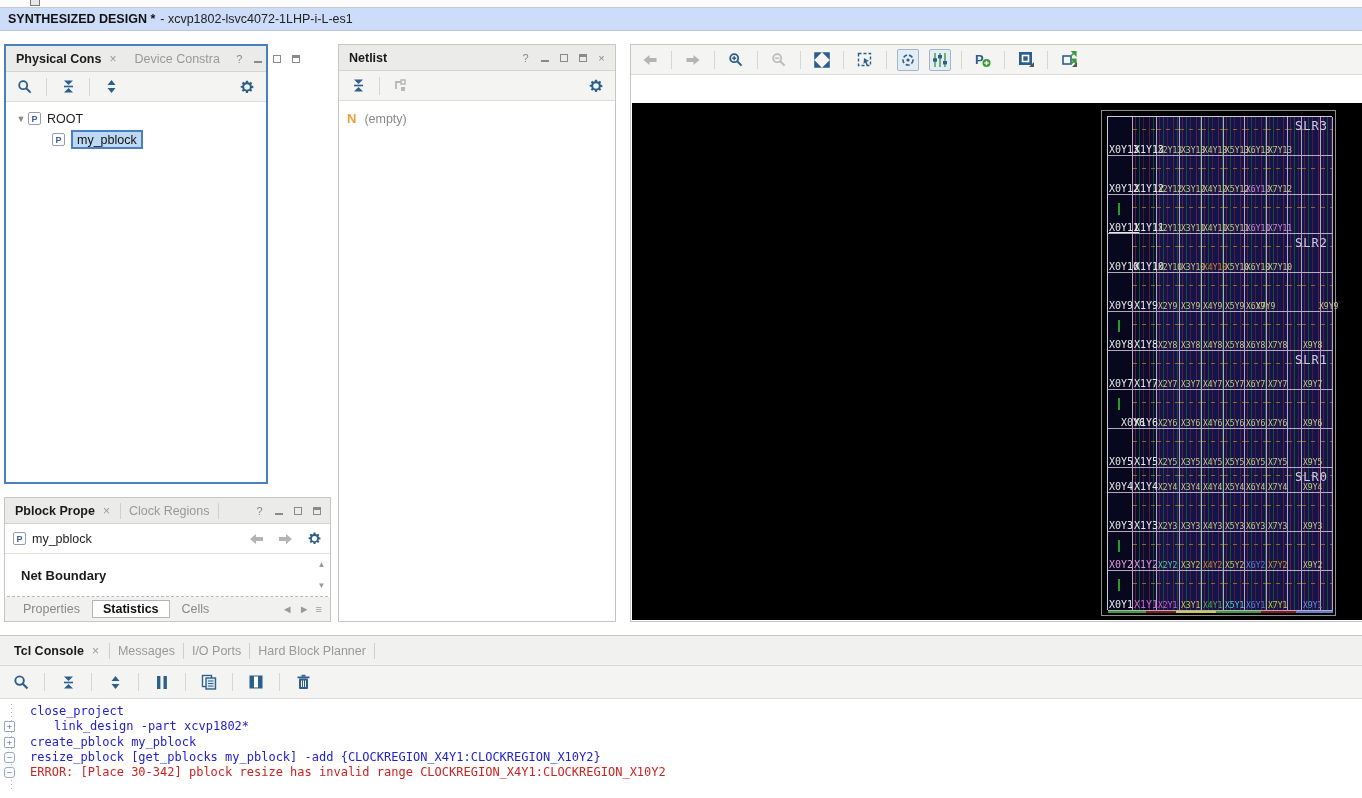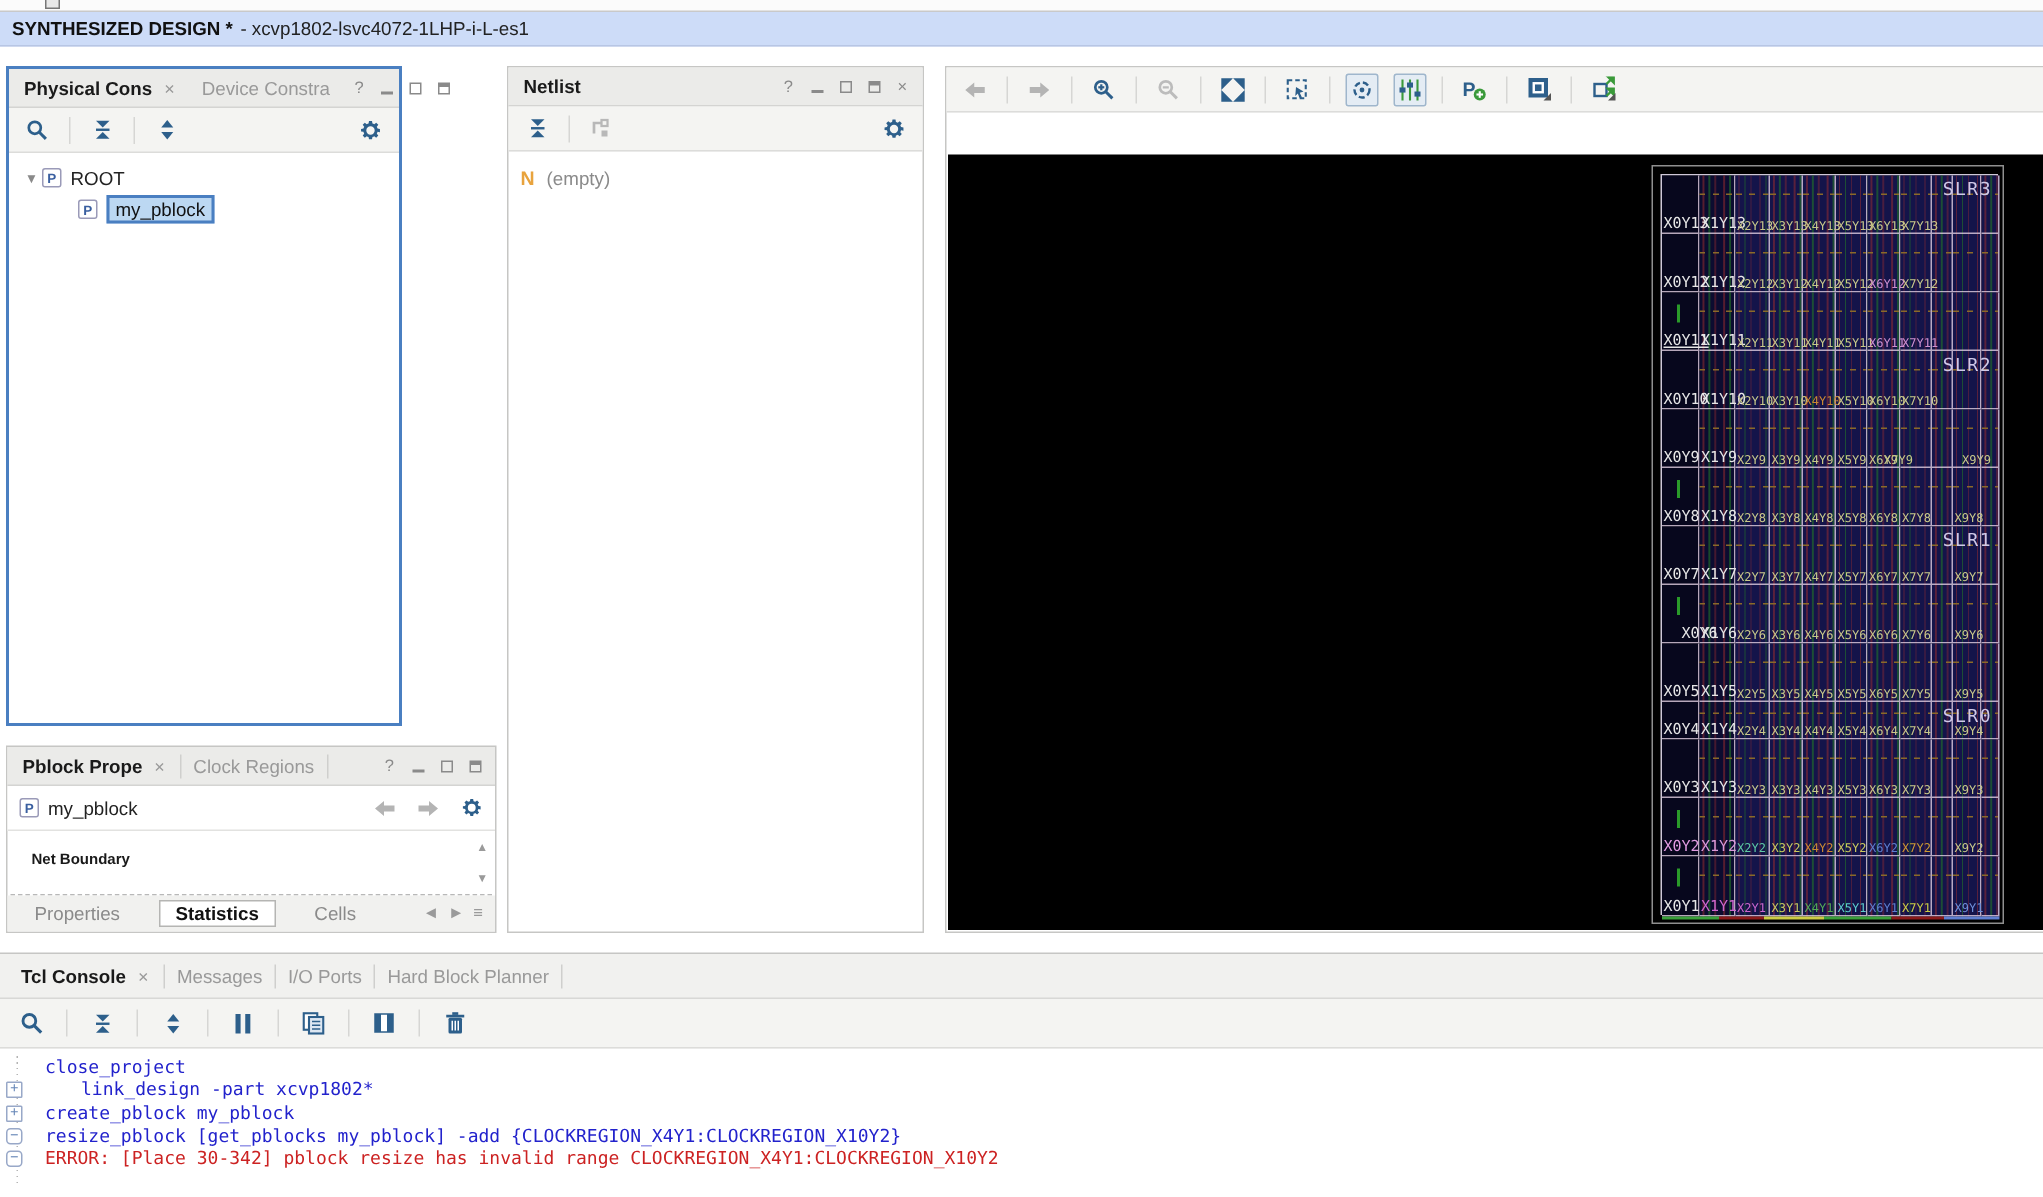--- a/index.html
+++ b/index.html
@@ -37,23 +37,23 @@
   #pc-panel { left:4px; top:44px; width:264px; height:440px; border:2px solid #4a7fc1; }
   .tree { font-size:12.5px; color:#222; padding-top:6px; }
   .trow { display:flex; align-items:center; height:21px; padding-left:8px; }
   .chev { width:14px; color:#8a8a8a; font-size:9px; text-align:center; }
   .picon { width:13px; height:13px; border:1px solid #9a9ab8; background:#fff; color:#3a5fa0; font-size:9px; font-weight:bold; display:inline-flex; align-items:center; justify-content:center; margin-right:6px; border-radius:2px; }
   .sel-box { background:#bcd8f2; border:2px solid #4a7fc1; padding:0 4px; height:19px; display:inline-flex; align-items:center; color:#111; }
 
   
   #pblock-panel { left:4px; top:497px; width:327px; height:125px; }
   .obj-row { height:30px; display:flex; align-items:center; padding:0 8px; border-bottom:1px solid #e2e2e0; font-size:12.5px; color:#222; background:#fff; }
-  .net-b { font-size:10px; font-weight:bold; color:#1a1a1a; padding:14px 0 0 16px; }
+  .net-b { font-size:13px; font-weight:bold; color:#1a1a1a; padding:14px 0 0 16px; }
   .dash-sep { position:absolute; left:2px; right:2px; bottom:24px; border-bottom:1px dashed #b8b8b8; }
-  .btabs { position:absolute; left:0; right:0; bottom:0; height:24px; background:#f1f1ef; display:flex; align-items:center; font-size:12.5px; color:#8a8a8a; padding:0 8px; gap:16px; }
+  .btabs { position:absolute; left:0; right:0; bottom:0; height:24px; background:#f1f1ef; display:flex; align-items:center; font-size:12.5px; color:#8a8a8a; padding:0 8px; gap:2px; }
   .btab { padding:1px 10px; }
   .btab.active { background:#ffffff; border:1px solid #b5b5b3; color:#111; font-weight:bold; }
   .btabs .nav { margin-left:auto; display:flex; gap:6px; color:#9a9a9a; font-size:11px; }
   .vscroll { position:absolute; right:2px; top:62px; width:13px; height:30px; display:flex; flex-direction:column; justify-content:space-between; align-items:center; color:#9a9a9a; font-size:8px; }
 
   
   #netlist-panel { left:338px; top:44px; width:278px; height:578px; }
   .empty-row { display:flex; align-items:center; padding:10px 8px; font-size:12.5px; }
   .n-ic { color:#e8a33d; font-weight:bold; margin-right:8px; font-size:13px; }
   .empty-t { color:#8a8a8a; }
@@ -469,21 +469,21 @@
             <div class="dcell" style="left: 94px; top: 156px; width: 22px; height: 39px;"></div>
             <div class="dlab small" style="left: 95px; top: 185px; color: rgb(201, 201, 138);">X4Y9</div>
             <div class="dcell" style="left: 116px; top: 156px; width: 21px; height: 39px;"></div>
             <div class="dlab small" style="left: 117px; top: 185px; color: rgb(201, 201, 138);">X5Y9</div>
             <div class="dcell" style="left: 137px; top: 156px; width: 22px; height: 39px;"></div>
             <div class="dlab small" style="left: 138px; top: 185px; color: rgb(201, 201, 138);">X6Y9</div>
             <div class="dcell" style="left: 159px; top: 156px; width: 21px; height: 39px;"></div>
             <div class="dlab small" style="left: 148px; top: 185px; color: rgb(201, 201, 138);">X7Y9</div>
             <div class="dcell" style="left: 180px; top: 156px; width: 14px; height: 39px;"></div>
             <div class="dcell" style="left: 194px; top: 156px; width: 19px; height: 39px;"></div>
-            <div class="dlab small" style="left: 200px; top: 185px; color: rgb(201, 201, 138);">X9Y9</div>
+            <div class="dlab small" style="left: 211px; top: 185px; color: rgb(201, 201, 138);">X9Y9</div>
             <div class="dcell" style="left: 213px; top: 156px; width: 12px; height: 39px;"></div>
             <div class="dcell c0" style="left: 0px; top: 195px; width: 25px; height: 39px;"></div>
             <div class="dlab big" style="left: 1px; top: 222px; color: rgb(230, 230, 230);">X0Y8</div>
             <div class="dcell c1" style="left: 25px; top: 195px; width: 24px; height: 39px;"></div>
             <div class="dlab big" style="left: 26px; top: 222px; color: rgb(230, 230, 230);">X1Y8</div>
             <div class="dcell" style="left: 49px; top: 195px; width: 23px; height: 39px;"></div>
             <div class="dlab small" style="left: 50px; top: 224px; color: rgb(201, 201, 138);">X2Y8</div>
             <div class="dcell" style="left: 72px; top: 195px; width: 22px; height: 39px;"></div>
             <div class="dlab small" style="left: 73px; top: 224px; color: rgb(201, 201, 138);">X3Y8</div>
             <div class="dcell" style="left: 94px; top: 195px; width: 22px; height: 39px;"></div>

